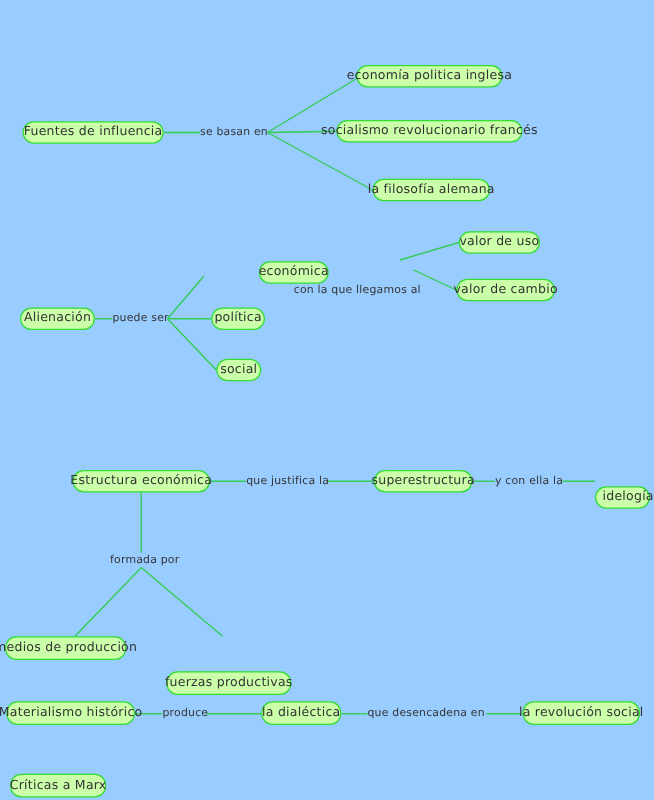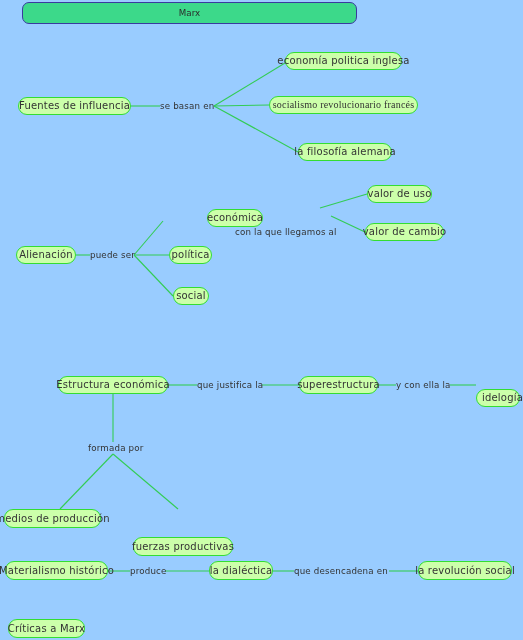--- a/index.html
+++ b/index.html
@@ -87,30 +87,29 @@
       <line x1="450" y1="385" x2="476" y2="385" stroke="#33cc55" stroke-width="1.1"></line>
       <line x1="113" y1="394" x2="113" y2="442" stroke="#33cc55" stroke-width="1.1"></line>
       <line x1="113" y1="454" x2="60" y2="509" stroke="#33cc55" stroke-width="1.1"></line>
       <line x1="113" y1="454" x2="178" y2="509" stroke="#33cc55" stroke-width="1.1"></line>
       <line x1="108" y1="571" x2="130" y2="571" stroke="#33cc55" stroke-width="1.1"></line>
       <line x1="165" y1="571" x2="209" y2="571" stroke="#33cc55" stroke-width="1.1"></line>
       <line x1="273" y1="571" x2="294" y2="571" stroke="#33cc55" stroke-width="1.1"></line>
       <line x1="389" y1="571" x2="418" y2="571" stroke="#33cc55" stroke-width="1.1"></line>
     </svg>
 
-  <div class="title-node" style="left: 22px; top: 2px; width: 335px; height: 22px;">Marx</div>
 
   <div id="node-layer">
       <div class="node" style="left: 18px; top: 97px; width: 113px; height: 18px;">
         <span>Fuentes de influencia</span>
       </div>
       <div class="node" style="left: 285px; top: 52px; width: 117px; height: 18px;">
         <span>economía politica inglesa</span>
       </div>
-      <div class="node" style="left: 269px; top: 96px; width: 149px; height: 18px; font-family: Liberation Serif, serif;">
+      <div class="node" style="left: 269px; top: 96px; width: 149px; height: 18px;">
         <span>socialismo revolucionario francés</span>
       </div>
       <div class="node" style="left: 298px; top: 143px; width: 94px; height: 18px;">
         <span>la filosofía alemana</span>
       </div>
       <div class="node" style="left: 16px; top: 246px; width: 60px; height: 18px;">
         <span>Alienación</span>
       </div>
       <div class="node" style="left: 163px; top: 209px; width: 56px; height: 18px; margin-left: 44px;">
         <span>económica</span>

